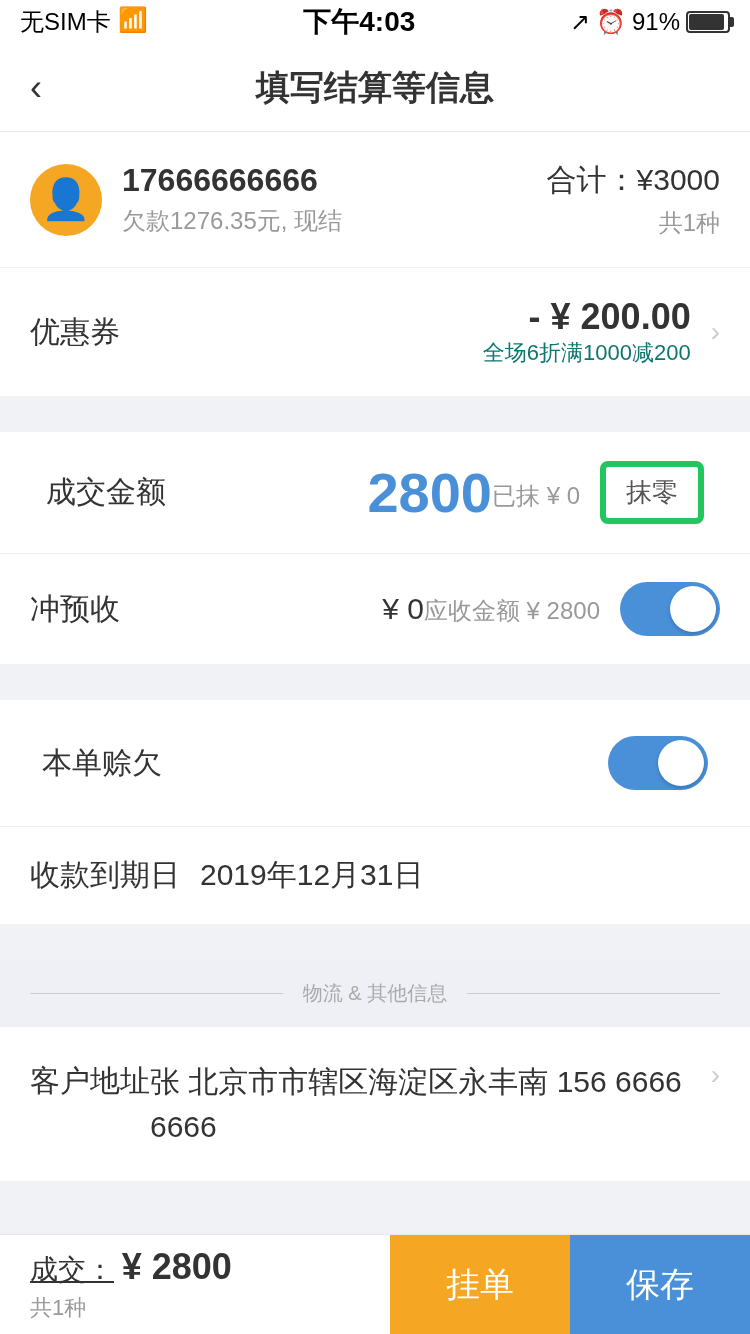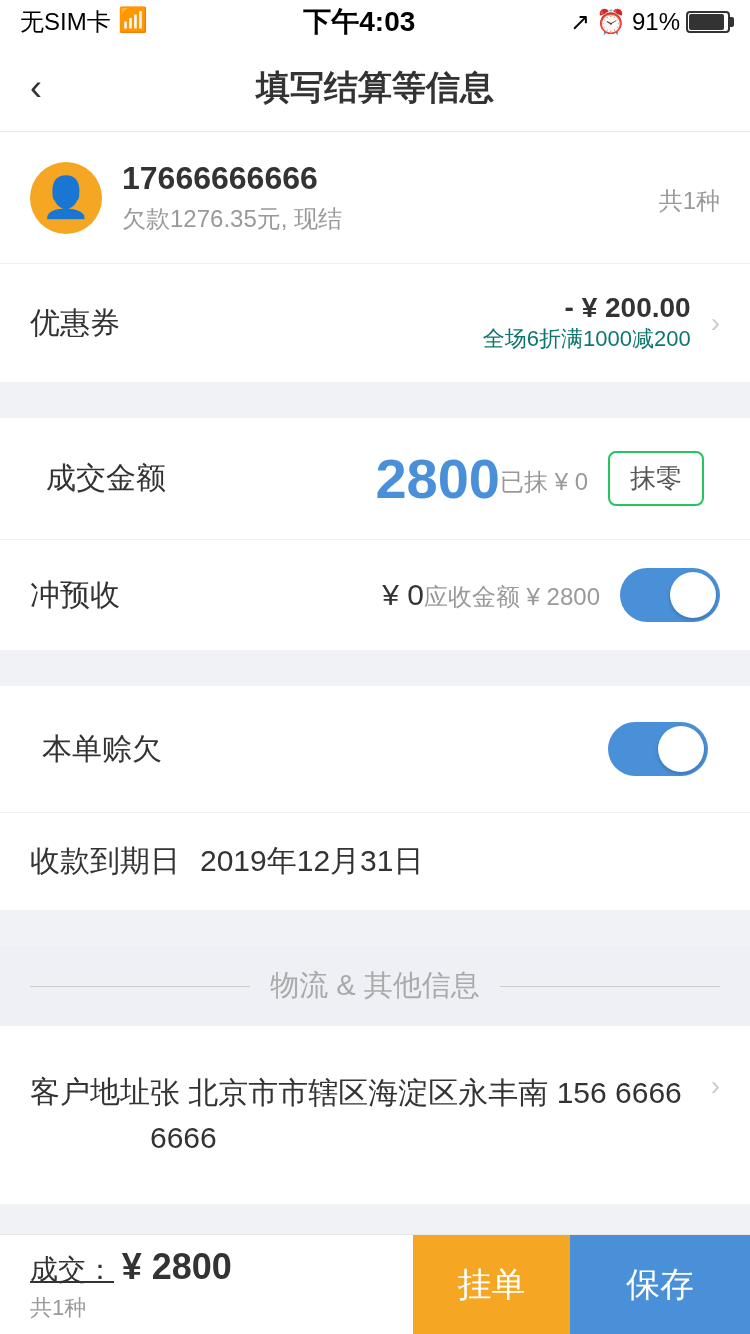--- a/index.html
+++ b/index.html
@@ -81,36 +81,36 @@
     .total-count { font-size: 24px; color: #999; margin-top: 6px; }
     
     .coupon-row {
       display: flex; align-items: center;
       padding: 28px 30px;
       background: #fff;
       border-top: 1px solid #f0f0f0;
     }
     .coupon-label { font-size: 30px; color: #333; flex: 1; }
     .coupon-right { display: flex; align-items: center; gap: 10px; }
-    .coupon-discount { font-size: 28px; color: #333; font-weight: 600; }
+    .coupon-discount { font-size: 36px; color: #333; font-weight: 600; }
     .coupon-desc { font-size: 22px; color: #0f766e; }
     .chevron-right { font-size: 28px; color: #ccc; margin-left: 10px; }
     
     .section-sep { height: 20px; background: #f0f2f5; }
     
     .amount-row {
       display: flex; align-items: center;
       padding: 28px 46px;
       background: #fff;
     }
     .row-label { font-size: 30px; color: #333; flex: 1; }
     .amount-right { display: flex; align-items: center; gap: 20px; }
     .amount-main { font-size: 56px; color: #4a90d9; font-weight: 600; }
     .round-zero-btn {
-      border: 2px solid #22c55e; border-radius: 8px;
+      border: 6px solid #22c55e; border-radius: 8px;
       padding: 8px 20px; font-size: 26px; color: #555;
       background: #fff; cursor: pointer;
     }
     .amount-sub { font-size: 24px; color: #999; text-align: right; margin-top: 6px; }
     .amount-col { display: flex; flex-direction: row; align-items: center; }
     
     .prepay-row {
       display: flex; align-items: center;
       padding: 28px 30px;
       background: #fff;
@@ -143,45 +143,45 @@
     }
     .due-label { font-size: 30px; color: #333; margin-right: 20px; }
     .due-value { font-size: 30px; color: #333; }
     
     .section-divider {
       display: flex; align-items: center;
       padding: 20px 30px;
       background: #eef0f5;
     }
     .divider-line { flex: 1; height: 1px; background: #ccc; }
-    .divider-text { font-size: 29px; color: #aaa; padding: 0 20px; }
+    .divider-text { font-size: 20px; color: #aaa; padding: 0 20px; }
     
     .address-row {
       display: flex; align-items: flex-start;
-      padding: 44px 30px;
+      padding: 32px 30px;
       background: #fff;
     }
     .address-label { font-size: 30px; color: #333; min-width: 120px; padding-top: 2px; }
     .address-value { font-size: 30px; color: #333; flex: 1; line-height: 1.5; }
     
     .bottom-bar {
       position: fixed; bottom: 0; left: 0; width: 750px;
       height: 100px;
       display: flex; align-items: center;
       background: #fff;
       border-top: 1px solid #e8e8e8;
     }
     .bottom-info {
       flex: 1; padding: 0 30px;
     }
     .bottom-amount { font-size: 36px; font-weight: 600; color: #333; }
     .bottom-amount-label { font-size: 28px; color: #333; text-decoration: underline; }
     .bottom-count { font-size: 22px; color: #999; margin-top: 4px; }
     .hang-btn {
-      width: 157px; height: 100px;
+      width: 180px; height: 100px;
       background: #f5a623; border: none;
       font-size: 34px; color: #fff; cursor: pointer;
       display: flex; align-items: center; justify-content: center;
     }
     .save-btn {
       width: 180px; height: 100px;
       background: #4a90d9; border: none;
       font-size: 34px; color: #fff; cursor: pointer;
       display: flex; align-items: center; justify-content: center;
     }
@@ -214,20 +214,21 @@
 <div class="card">
   <div class="user-row">
     <div class="avatar">
       <span class="avatar-icon">👤</span>
     </div>
     <div class="user-info">
       <div class="user-phone">17666666666</div>
       <div class="user-debt">欠款1276.35元, 现结</div>
     </div>
     <div class="user-total">
+      <div class="total-amount">合计：¥3000</div>
       <div class="total-count">共1种</div>
     </div>
   </div>
 
   <div class="coupon-row">
     <div class="coupon-label">优惠券</div>
     <div class="coupon-right">
       <div style="text-align:right;">
         <div class="coupon-discount">- ¥ 200.00</div>
         <div class="coupon-desc">全场6折满1000减200</div>

